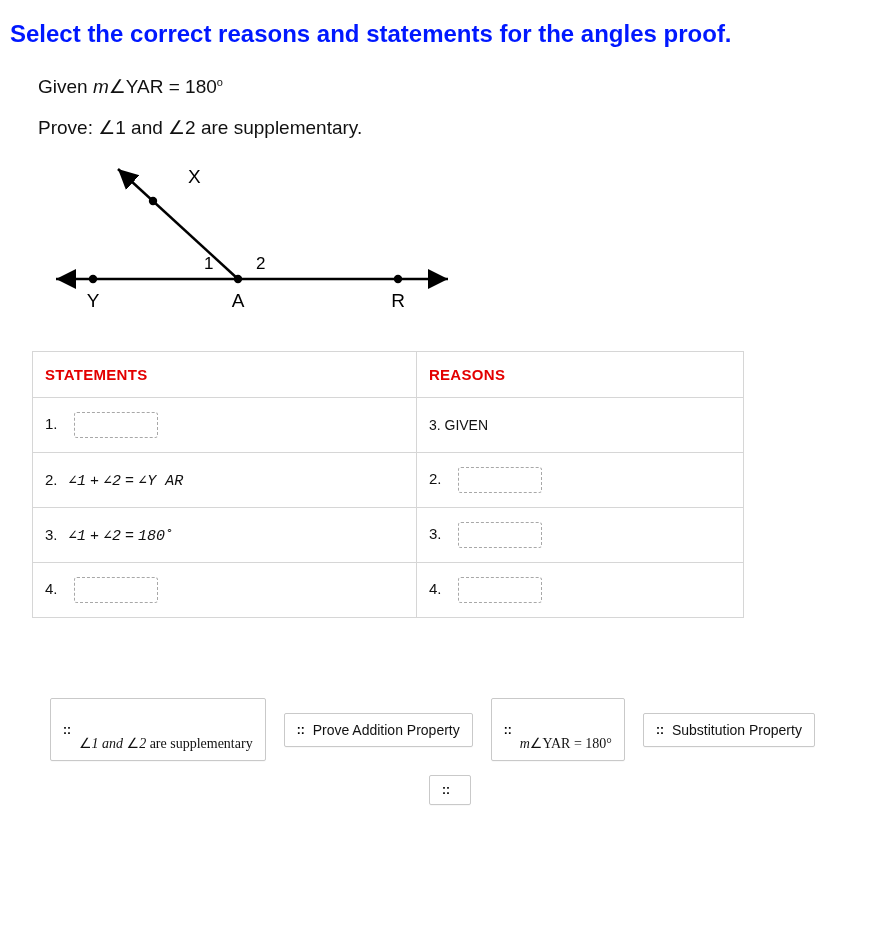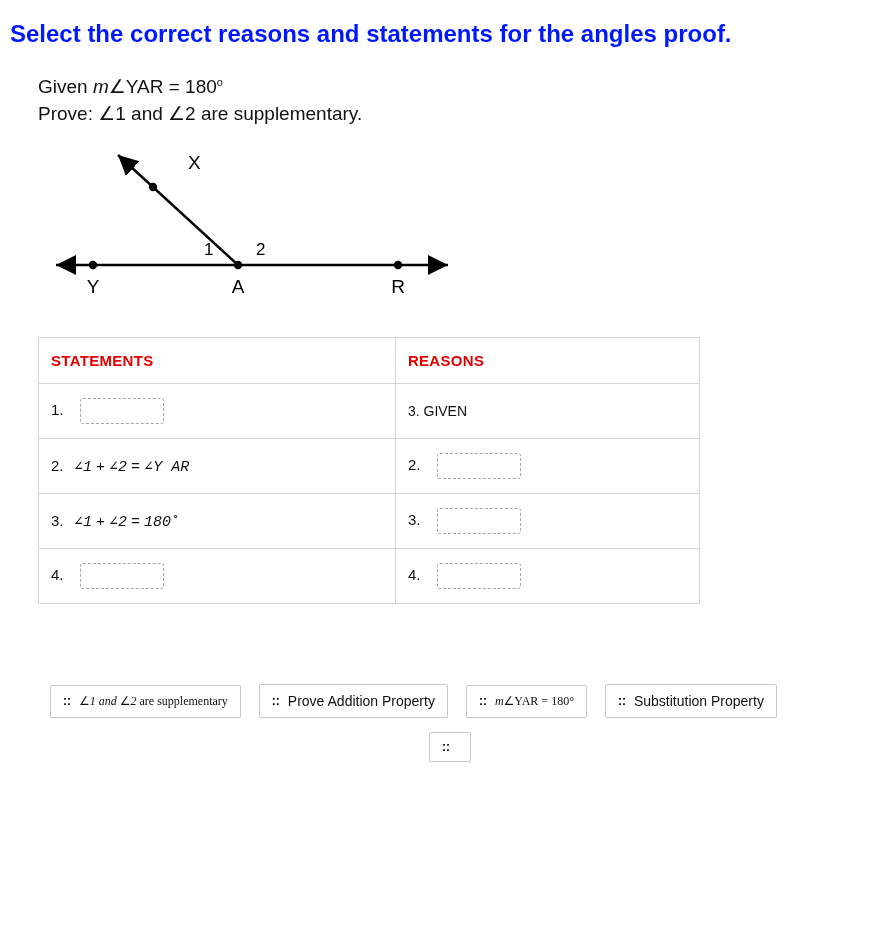--- a/index.html
+++ b/index.html
@@ -16,31 +16,31 @@
     color: #0018ff;
     font-weight: bold;
     font-size: 24px;
     padding: 20px 0 26px 0;
   }
   .given-block {
     padding-left: 28px;
     font-size: 19px;
     line-height: 1.4;
   }
-  .given-line { }
+  .given-line { margin-bottom: 14px; }
   .prove-line { margin-bottom: 6px; }
   .ital { font-style: italic; }
   .diagram {
     margin: 10px 0 20px 28px;
   }
   svg { display: block; }
   .proof-table {
     border-collapse: collapse;
-    width: 662px;
-    margin-left: 28px;
+    width: 712px;
+    margin-left: 22px;
   }
   .proof-table td, .proof-table th {
     border: 1px solid #d6d6d6;
     padding: 14px 12px;
     vertical-align: middle;
     text-align: left;
     font-weight: normal;
     background: #fff;
   }
   .proof-table th {
@@ -85,21 +85,21 @@
     box-shadow: 0 1px 1px rgba(0,0,0,0.03);
   }
   .tile .grip {
     font-weight: bold;
     color: #000;
     font-size: 12px;
     letter-spacing: 0;
     margin-right: 8px;
     line-height: 1;
   }
-  .tile-math { font-family: Georgia, 'Times New Roman', serif; font-style: italic; font-size: 12px; }
+  .tile-math { font-family: Georgia, 'Times New Roman', serif; font-style: italic; font-size: 14px; margin-top: 28px; }
   .tile-row-2 { justify-content: center; width: 800px; }
   .angle { font-style: normal; }
   .sup { font-size: 11px; vertical-align: super; font-style: normal; }
   .reason-text { font-size: 14px; }
 </style>
 </head>
 <body>
 
 <div class="title">Select the correct reasons and statements for the angles proof.</div>
 

